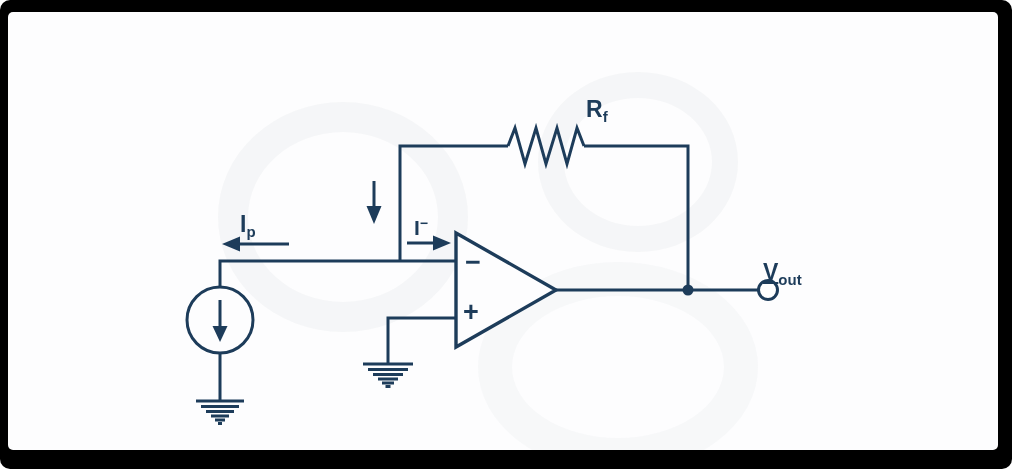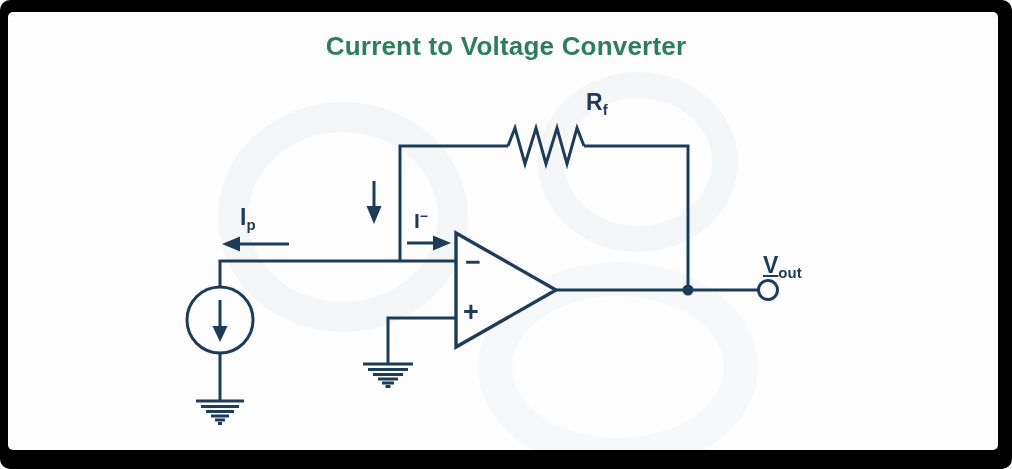--- a/index.html
+++ b/index.html
@@ -58,20 +58,21 @@
     fill: none;
   }
   svg.circuit .fillnavy { fill: var(--wire-navy); stroke: none; }
   .lbl {
     position: absolute;
     color: var(--wire-navy);
     font-weight: bold;
     font-size: 23px;
     line-height: 1;
     white-space: nowrap;
+    margin-top: 7px;
   }
   .lbl sub { font-size: 15px; vertical-align: -5px; font-weight: bold; }
   .lbl sup { font-size: 14px; vertical-align: 7px; font-weight: bold; }
   .sign {
     position: absolute;
     color: var(--wire-navy);
     font-weight: bold;
     font-size: 27px;
     line-height: 1;
   }
@@ -79,21 +80,20 @@
 </head>
 <body>
 
 <div class="frame">
   <div class="canvas">
     <div class="watermark wm1"></div>
     <div class="watermark wm2"></div>
     <div class="watermark wm3"></div>
   </div>
 
-  <div class="title">Current to Voltage Converter</div>
 
   <svg class="circuit" viewBox="0 0 1012 469">
 
     <path class="wire" d="M400 261 V146 H508"></path>
 
     <path class="wire" d="M508 146 L515 128 L525 164 L536 128 L546 164 L557 128 L567 164 L577 128 L584 146"></path>
 
     <path class="wire" d="M584 146 H688 V290"></path>
 
     <path class="wire" d="M220 288 V261 H456"></path>

